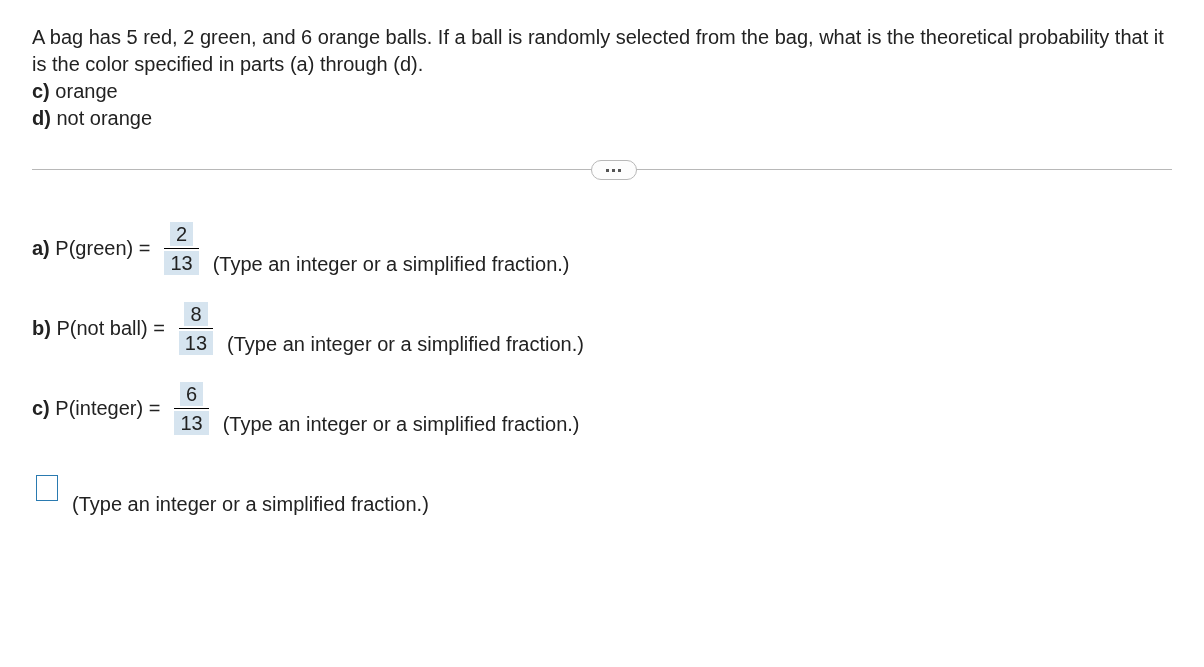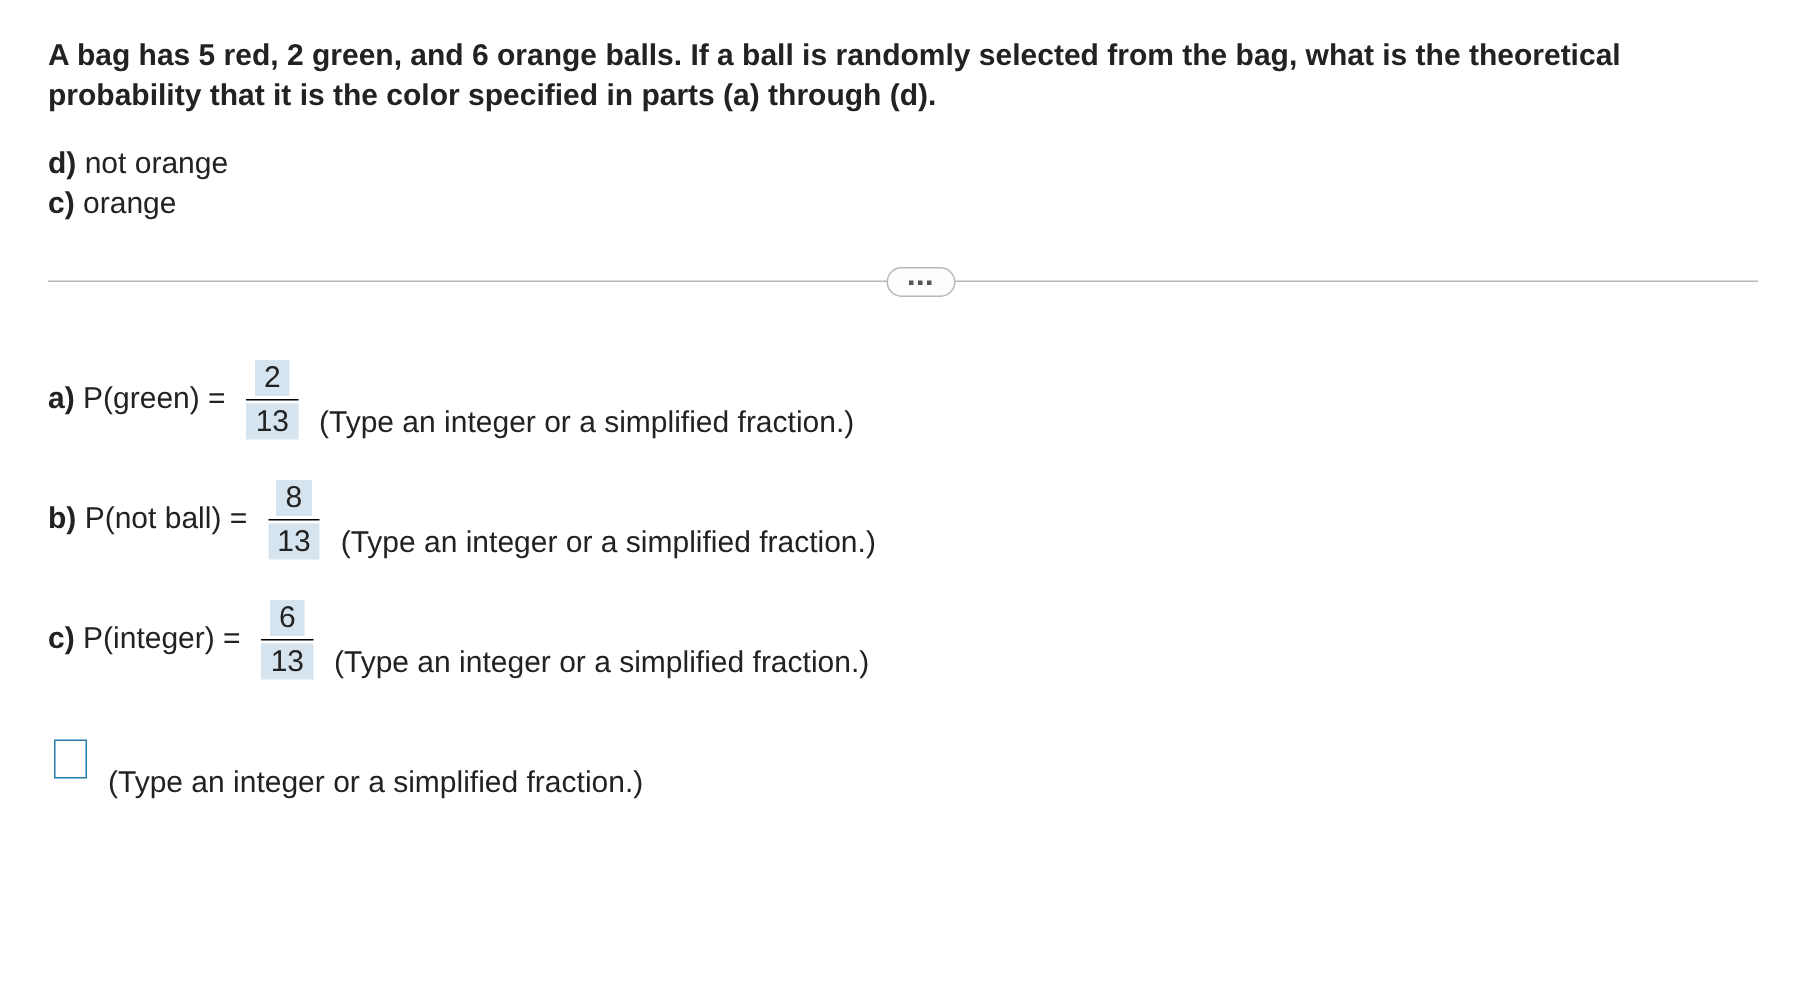--- a/index.html
+++ b/index.html
@@ -6,22 +6,20 @@
     font-family: Arial, Helvetica, sans-serif;
     font-size: 20px;
     color: #222;
     margin: 0;
     padding: 24px 32px;
     width: 1204px;
     box-sizing: border-box;
   }
   .question-text {
     line-height: 1.35;
-    margin-bottom: 18px;
-    font-weight: bold;
   }
   .parts-list {
     margin-bottom: 28px;
   }
   .part-line {
     line-height: 1.35;
   }
   .bold {
     font-weight: bold;
   }
@@ -108,26 +106,26 @@
     box-sizing: border-box;
   }
 </style>
 </head>
 <body>
 
 <div class="question-text">A bag has 5 red, 2 green, and 6 orange balls. If a ball is randomly selected from the bag, what is the theoretical probability that it is the color specified in parts (a) through (d).</div>
 
 <div class="parts-list">
   <div class="part-line">
+    <span class="bold">c)</span>
+    <span>orange</span>
+  </div>
+  <div class="part-line">
     <span class="bold">d)</span>
     <span>not orange</span>
-  </div>
-  <div class="part-line">
-    <span class="bold">c)</span>
-    <span>orange</span>
   </div>
 </div>
 
 <div class="divider-wrap">
   <hr class="divider-line">
   <div class="dots-pill">
     <span></span>
       <span></span>
       <span></span>
   </div>

